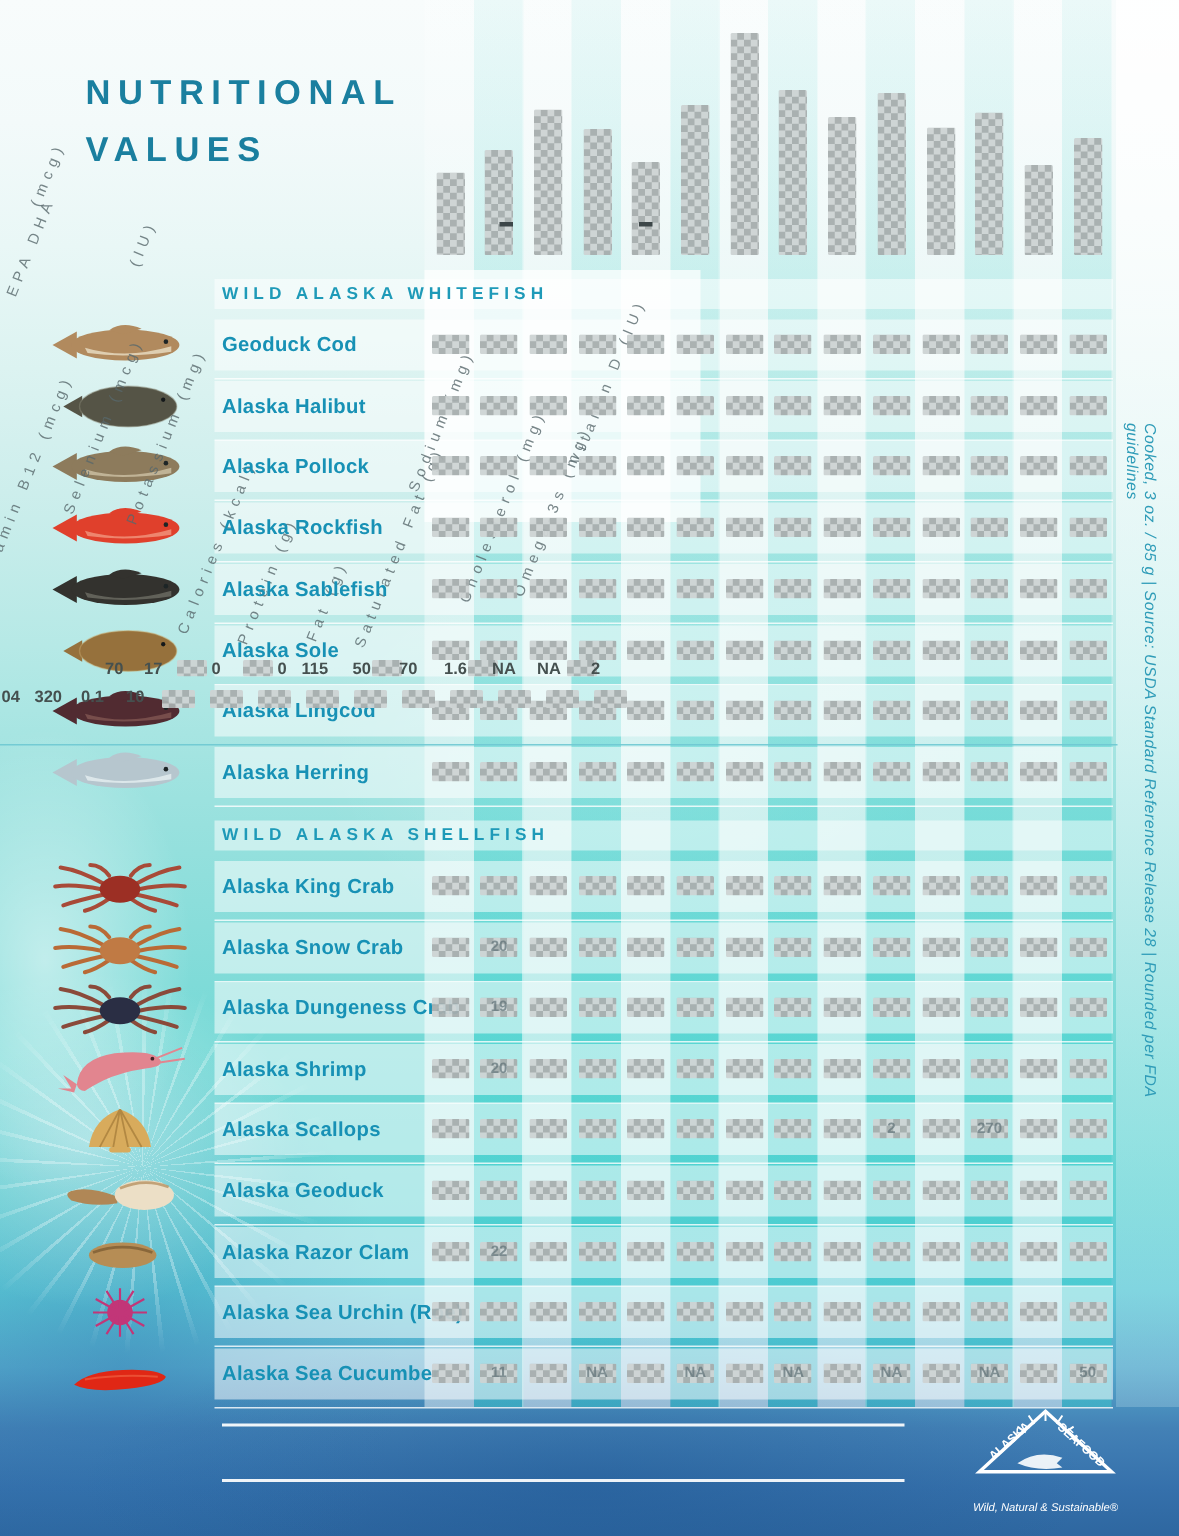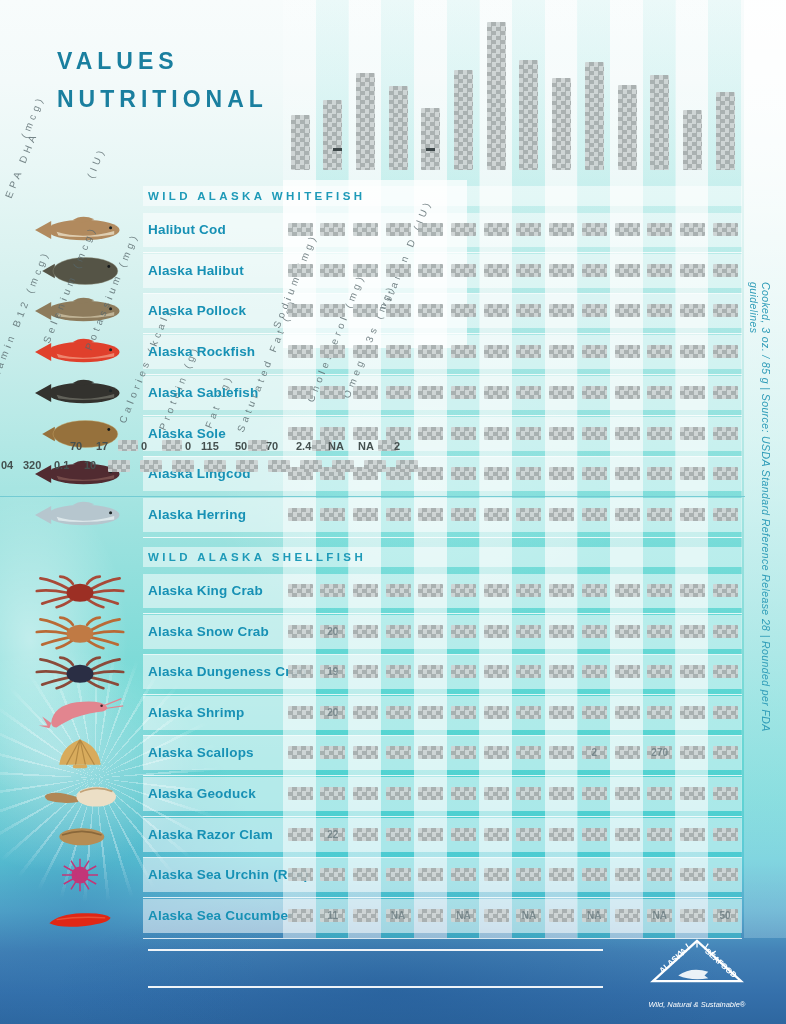--- a/index.html
+++ b/index.html
@@ -92,22 +92,22 @@
       <div class="stripe cy" style="left: 294.3px;"></div>
       <div class="stripe wh" style="left: 327px;"></div>
       <div class="stripe cy" style="left: 359.7px;"></div>
       <div class="stripe wh" style="left: 392.4px;"></div>
       <div class="stripe cy" style="left: 425.1px;"></div>
     </div>
   <div class="right-margin"></div>
   <div class="white-patch" style="left:283px;top:180px;width:184px;height:168px;"></div>
 
   <div class="title">
+    <div>NUTRITIONAL</div>
     <div>VALUES</div>
-    <div>NUTRITIONAL</div>
   </div>
 
   <div id="gen">
       <div class="bar mosaic" style="left: 290.5px; top: 115px; height: 55px;"></div>
       <div class="bar mosaic" style="left: 323.2px; top: 100px; height: 70px;"></div>
       <div class="bar mosaic" style="left: 355.9px; top: 73px; height: 97px;"></div>
       <div class="bar mosaic" style="left: 388.6px; top: 86px; height: 84px;"></div>
       <div class="bar mosaic" style="left: 421.3px; top: 108px; height: 62px;"></div>
       <div class="bar mosaic" style="left: 454px; top: 70px; height: 100px;"></div>
       <div class="bar mosaic" style="left: 486.7px; top: 22px; height: 148px;"></div>
@@ -138,21 +138,21 @@
       <div class="section-h" style="top: 190px;">WILD ALASKA WHITEFISH</div>
       <div class="row-band" style="top: 213px;"></div>
       <div class="row-sep" style="top: 252px;"></div>
       <div class="creature" style="top: 212px;"><svg viewBox="0 0 120 40" width="112" height="36">
           <path d="M10 20 L28 10 L28 30 Z" fill="#b18a5e"></path>
           <ellipse cx="64" cy="20" rx="40" ry="11.5" fill="#b18a5e"></ellipse>
       <path d="M34 22 Q64 31 98 21 L98 25 Q64 30 36 26 Z" fill="#e6d9bf" opacity=".85"></path>
       <path d="M52 9 Q62 2 76 8 L62 12 Z" fill="#b18a5e"></path>
           <circle cx="94" cy="17.5" r="1.7" fill="#1d2526"></circle>
         </svg></div>
-      <div class="row-label" style="top: 222px;">Halibut Cod</div>
+      <div class="row-label" style="top: 222px;">Geoduck Cod</div>
       <div class="cell mosaic" style="left: 287.5px; top: 223px;"></div>
       <div class="cell mosaic" style="left: 320.2px; top: 223px;"></div>
       <div class="cell mosaic" style="left: 352.9px; top: 223px;"></div>
       <div class="cell mosaic" style="left: 385.6px; top: 223px;"></div>
       <div class="cell mosaic" style="left: 418.3px; top: 223px;"></div>
       <div class="cell mosaic" style="left: 451px; top: 223px;"></div>
       <div class="cell mosaic" style="left: 483.7px; top: 223px;"></div>
       <div class="cell mosaic" style="left: 516.4px; top: 223px;"></div>
       <div class="cell mosaic" style="left: 549.1px; top: 223px;"></div>
       <div class="cell mosaic" style="left: 581.8px; top: 223px;"></div>
@@ -567,21 +567,21 @@
       <div class="cell mosaic" style="left: 679.9px; top: 908.8px;"></div>
       <div class="cell mosaic" style="left: 712.6px; top: 908.8px;"></div>
       <div class="faint" style="left: 712.6px; top: 908.8px;">50</div>
       <div class="stray" style="left: 70px; top: 440px;">70</div>
       <div class="stray" style="left: 96px; top: 440px;">17</div>
       <div class="stray" style="left: 141px; top: 440px;">0</div>
       <div class="stray" style="left: 185px; top: 440px;">0</div>
       <div class="stray" style="left: 201px; top: 440px;">115</div>
       <div class="stray" style="left: 235px; top: 440px;">50</div>
       <div class="stray" style="left: 266px; top: 440px;">70</div>
-      <div class="stray" style="left: 296px; top: 440px;">2.4</div>
+      <div class="stray" style="left: 296px; top: 440px;">1.6</div>
       <div class="stray" style="left: 328px; top: 440px;">NA</div>
       <div class="stray" style="left: 358px; top: 440px;">NA</div>
       <div class="stray" style="left: 394px; top: 440px;">2</div>
       <div class="stray" style="left: 1px; top: 459px;">04</div>
       <div class="stray" style="left: 23px; top: 459px;">320</div>
       <div class="stray" style="left: 54px; top: 459px;">0.1</div>
       <div class="stray" style="left: 84px; top: 459px;">10</div>
       <div class="patch mosaic" style="left: 118px; top: 440px; width: 20px; height: 11px;"></div>
       <div class="patch mosaic" style="left: 162px; top: 440px; width: 20px; height: 11px;"></div>
       <div class="patch mosaic" style="left: 248px; top: 440px; width: 20px; height: 11px;"></div>

